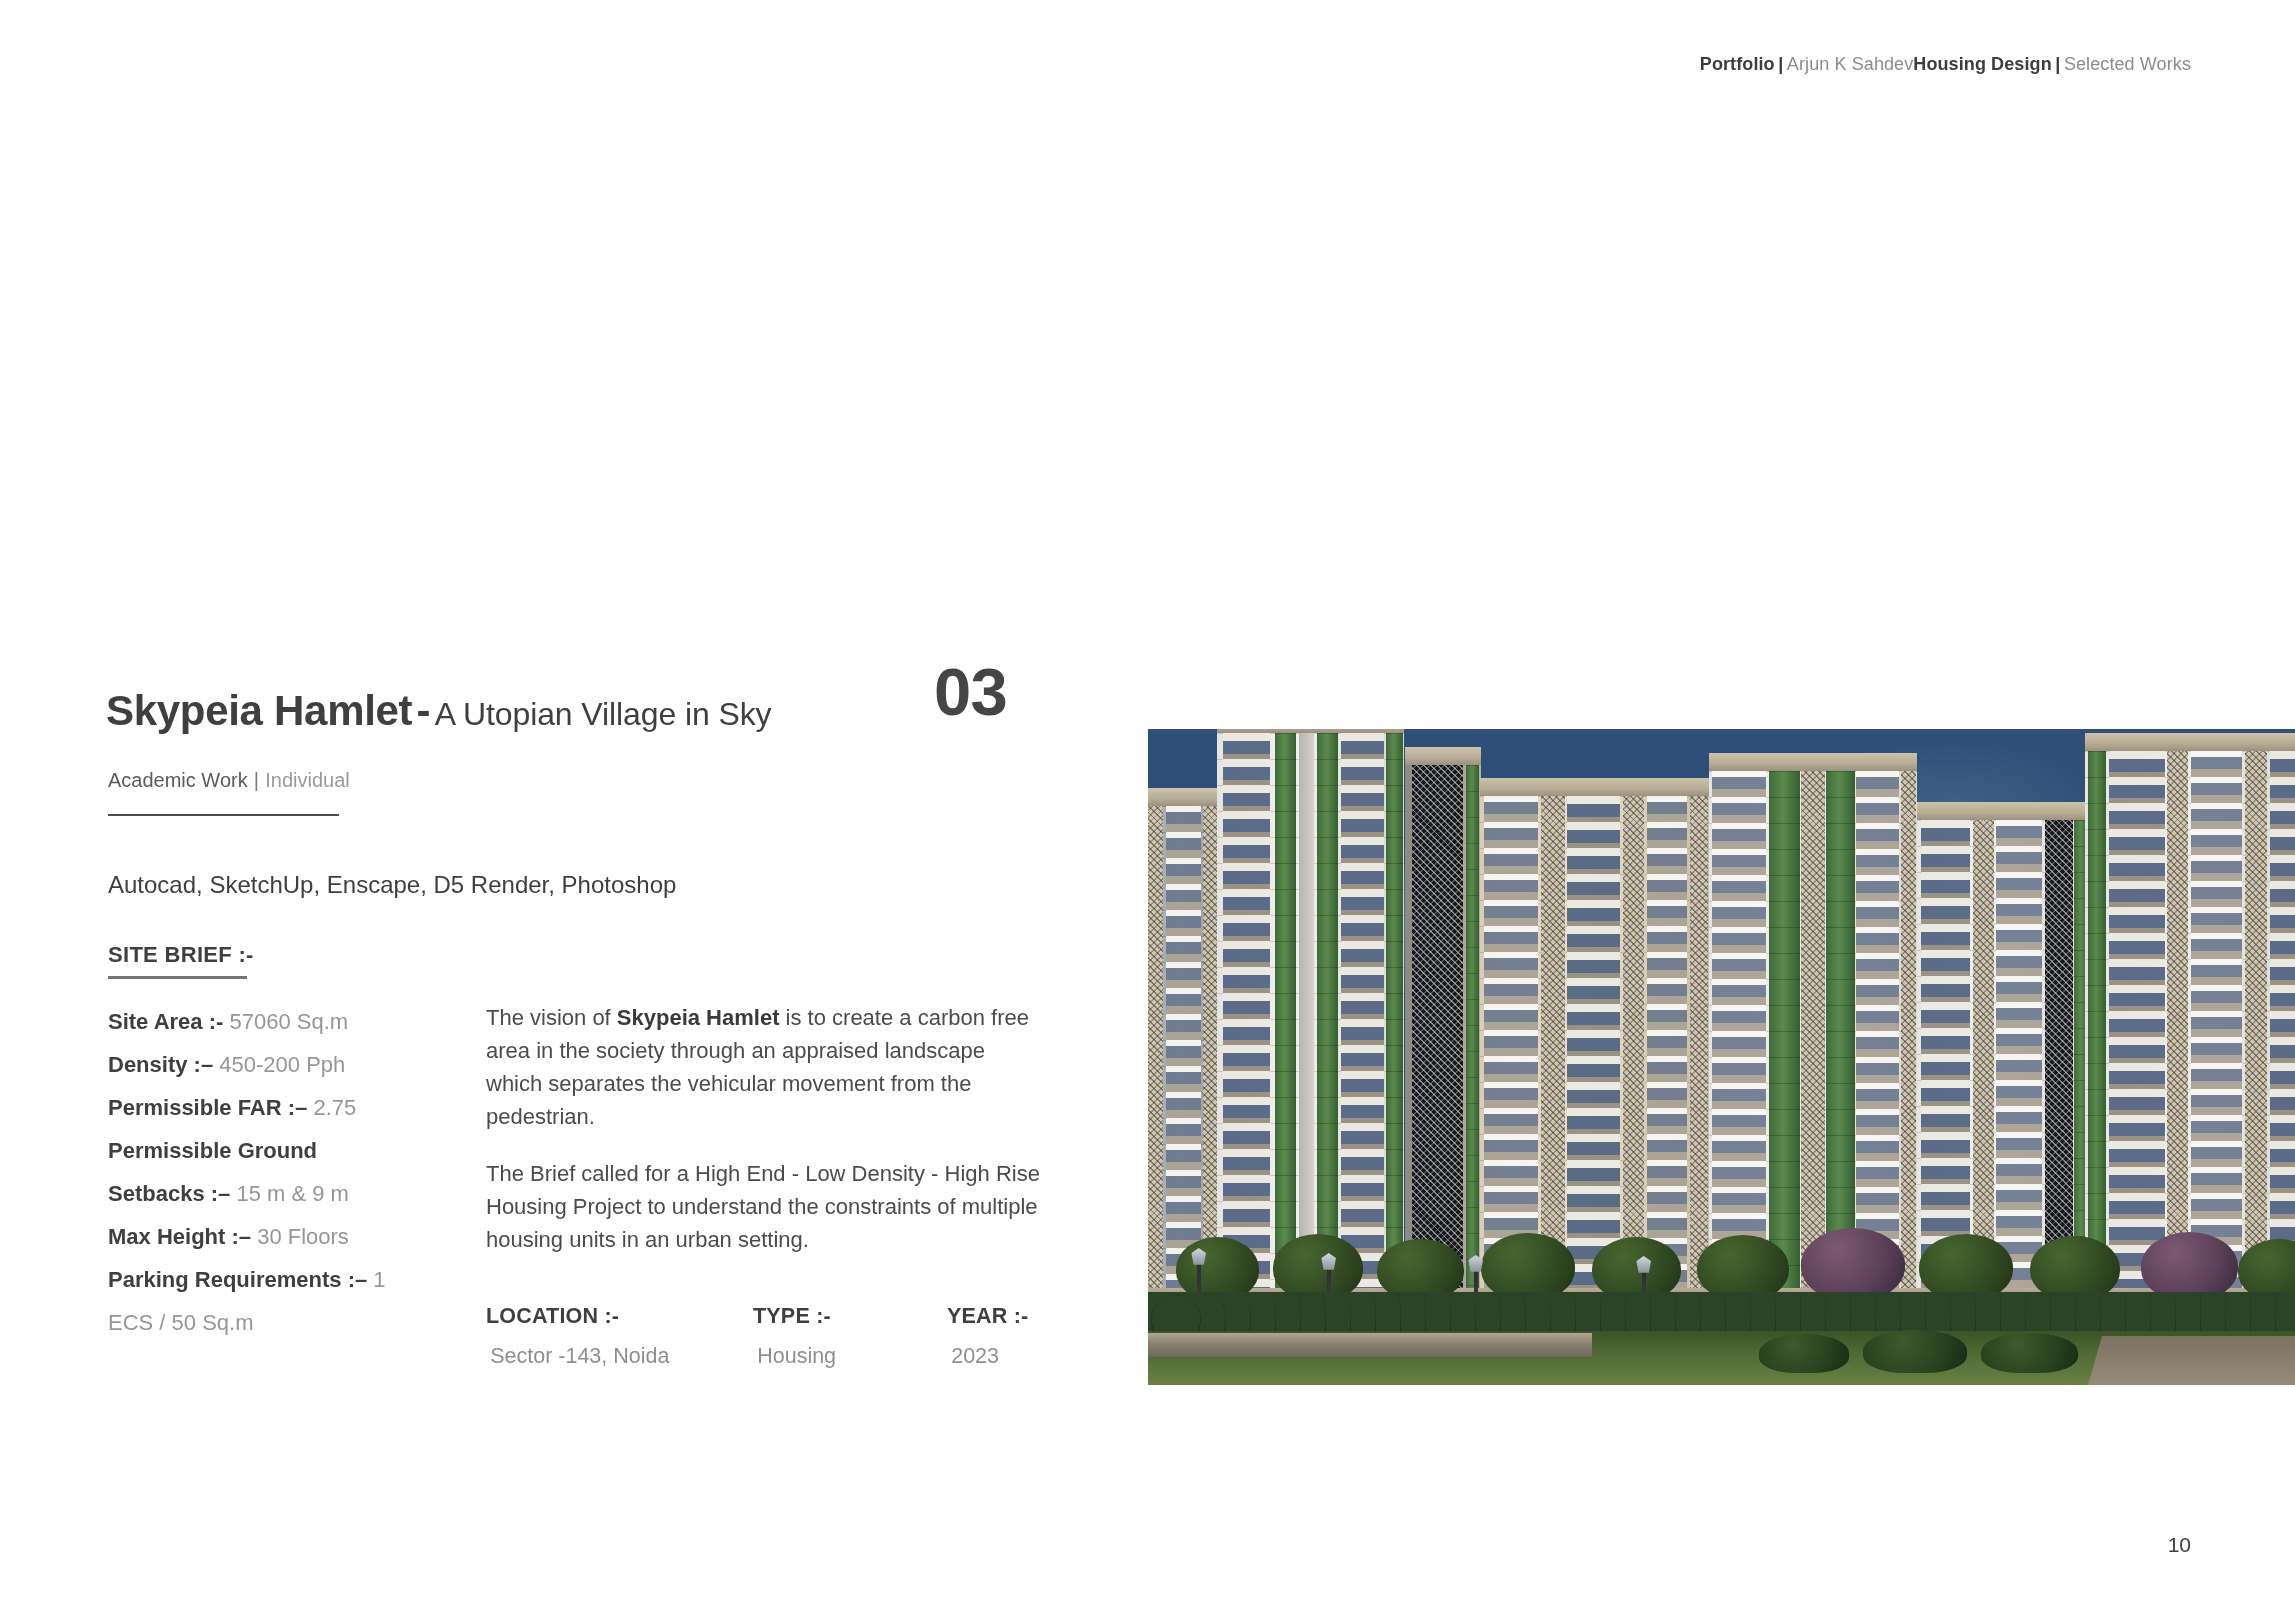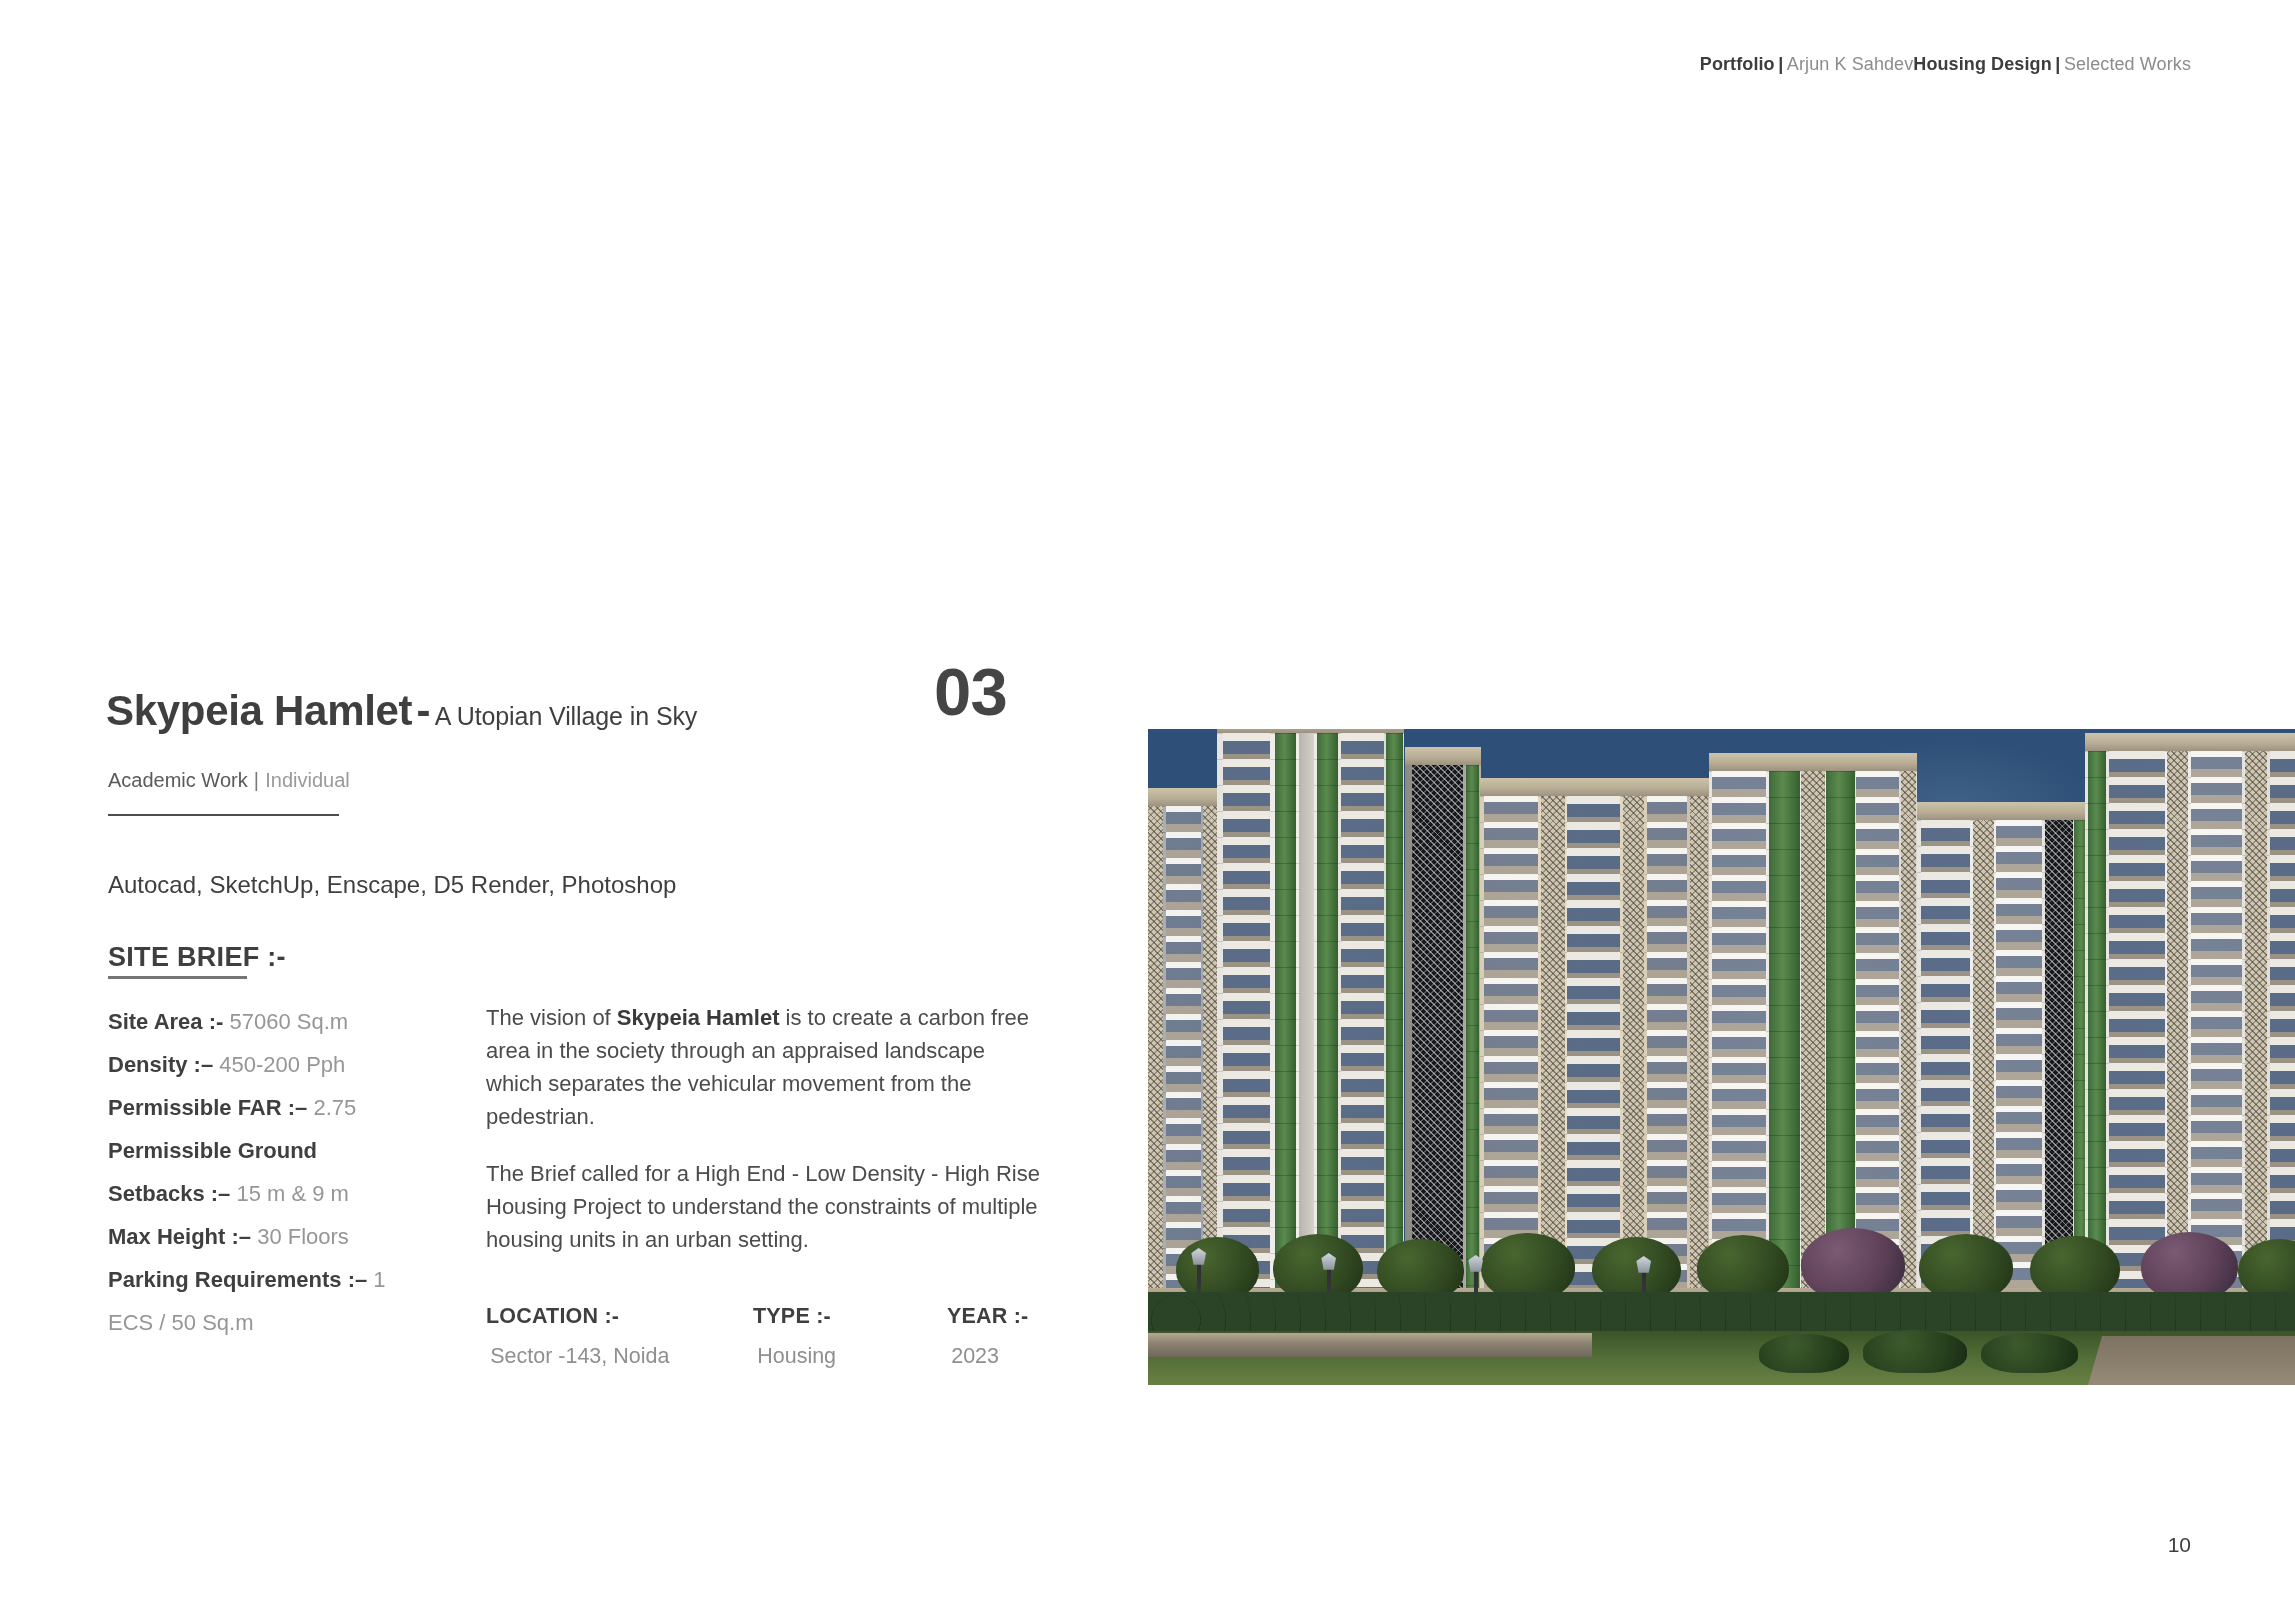--- a/index.html
+++ b/index.html
@@ -53,21 +53,21 @@
     letter-spacing: -0.3px;
     white-space: nowrap;
   }
   .proj-dash {
     font-size: 42px;
     font-weight: 700;
     color: #3f3f3f;
     padding: 0 4.2px;
   }
   .proj-sub {
-    font-size: 25px;
+    font-size: 32px;
     font-weight: 400;
     color: #3f3f3f;
     white-space: nowrap;
     letter-spacing: -0.1px;
   }
   .proj-number {
     position: absolute;
     left: 934px;
     top: 658px;
     font-size: 67px;
@@ -104,21 +104,21 @@
     font-size: 24px;
     color: #3f3f3f;
     white-space: nowrap;
   }
 
   
   .brief-heading {
     position: absolute;
     left: 108px;
     top: 942px;
-    font-size: 27px;
+    font-size: 22px;
     font-weight: 700;
     color: #3f3f3f;
     letter-spacing: 0.3px;
     white-space: nowrap;
   }
   .rule-under-brief {
     position: absolute;
     left: 108px;
     top: 976px;
     width: 139px;

